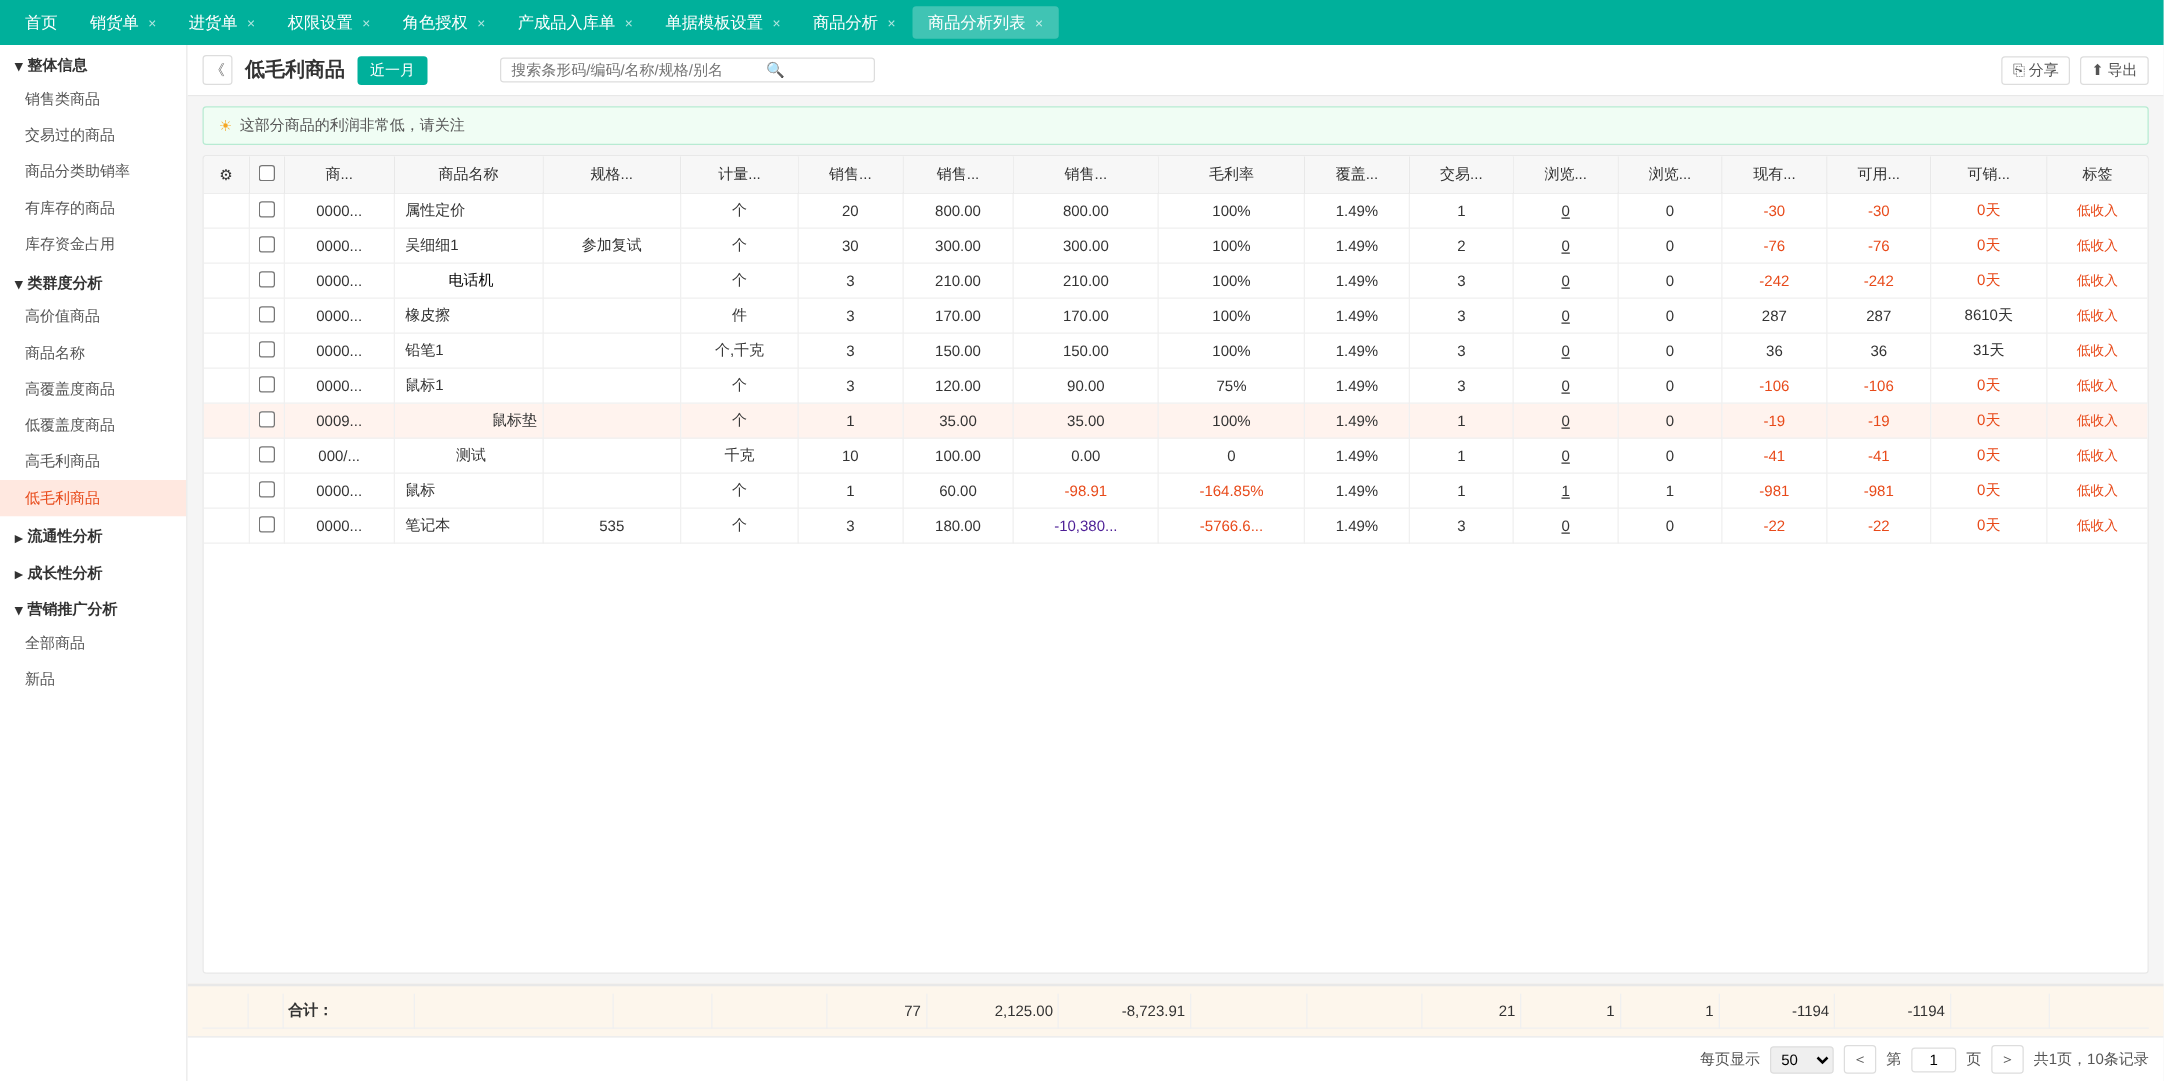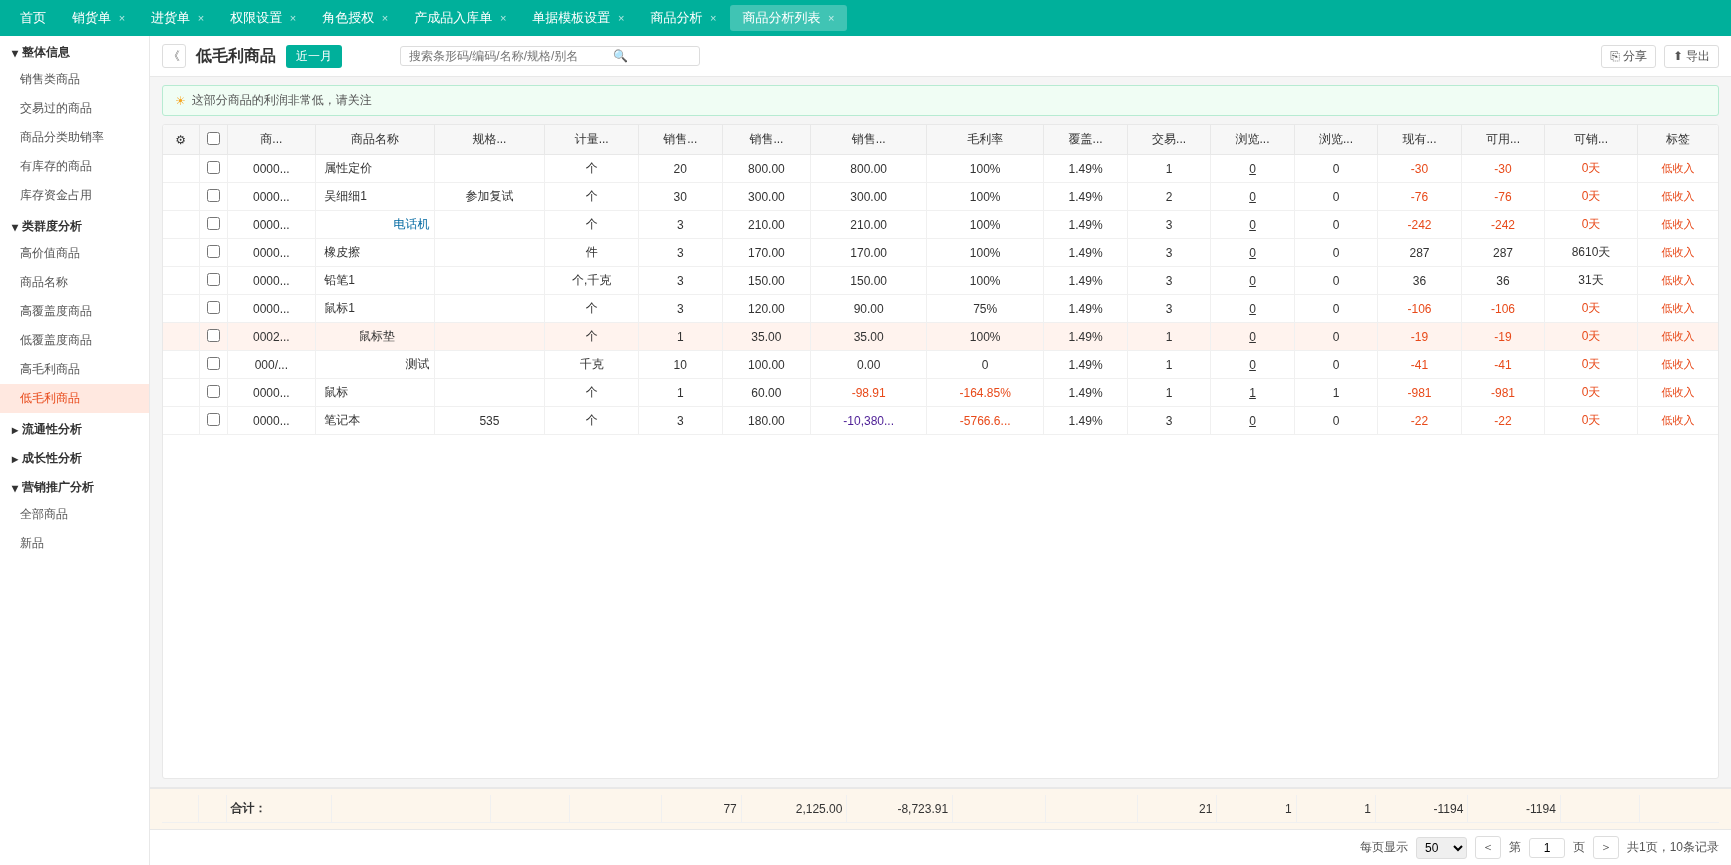--- a/index.html
+++ b/index.html
@@ -401,21 +401,21 @@
       <td>0</td>
       <td style="color:#e84a1a;">-76</td>
       <td style="color:#e84a1a;">-76</td>
       <td style="color:#e84a1a;">0天</td>
       <td class="tag-low">低收入</td>
     </tr>
             <tr>
       <td></td>
       <td><input type="checkbox" style=""></td>
       <td>0000...</td>
-      <td style="text-align:right; padding-left:8px; cursor:pointer; color:#0369a1;margin-top:39px;">电话机</td>
+      <td style="text-align:center; padding-left:8px; cursor:pointer; color:#000000;margin-top:39px;">电话机</td>
       <td></td>
       <td>个</td>
       <td>3</td>
       <td>210.00</td>
       <td>210.00</td>
       <td>100%</td>
       <td>1.49%</td>
       <td>3</td>
       <td class="underline-link" style="text-decoration:underline; cursor:pointer;">0</td>
       <td>0</td>
@@ -480,42 +480,42 @@
       <td class="underline-link" style="text-decoration:underline; cursor:pointer;">0</td>
       <td>0</td>
       <td style="color:#e84a1a;">-106</td>
       <td style="color:#e84a1a;">-106</td>
       <td style="color:#e84a1a;">0天</td>
       <td class="tag-low">低收入</td>
     </tr>
             <tr class="highlighted">
       <td></td>
       <td><input type="checkbox" style=""></td>
-      <td>0002...</td>
-      <td style="text-align:center; padding-left:8px; cursor:pointer; color:#333;">鼠标垫</td>
+      <td>0009...</td>
+      <td style="text-align:right; padding-left:8px; cursor:pointer; color:#333;">鼠标垫</td>
       <td></td>
       <td>个</td>
       <td>1</td>
       <td>35.00</td>
       <td>35.00</td>
       <td>100%</td>
       <td>1.49%</td>
       <td>1</td>
       <td class="underline-link" style="text-decoration:underline; cursor:pointer;">0</td>
       <td>0</td>
       <td style="color:#e84a1a;">-19</td>
       <td style="color:#e84a1a;">-19</td>
       <td style="color:#e84a1a;">0天</td>
       <td class="tag-low">低收入</td>
     </tr>
             <tr>
       <td></td>
       <td><input type="checkbox" style=""></td>
       <td>000/...</td>
-      <td style="text-align:right; padding-left:8px; cursor:pointer; color:#333;">测试</td>
+      <td style="text-align:center; padding-left:8px; cursor:pointer; color:#333;">测试</td>
       <td></td>
       <td>千克</td>
       <td>10</td>
       <td>100.00</td>
       <td>0.00</td>
       <td>0</td>
       <td>1.49%</td>
       <td>1</td>
       <td class="underline-link" style="text-decoration:underline; cursor:pointer;">0</td>
       <td>0</td>

